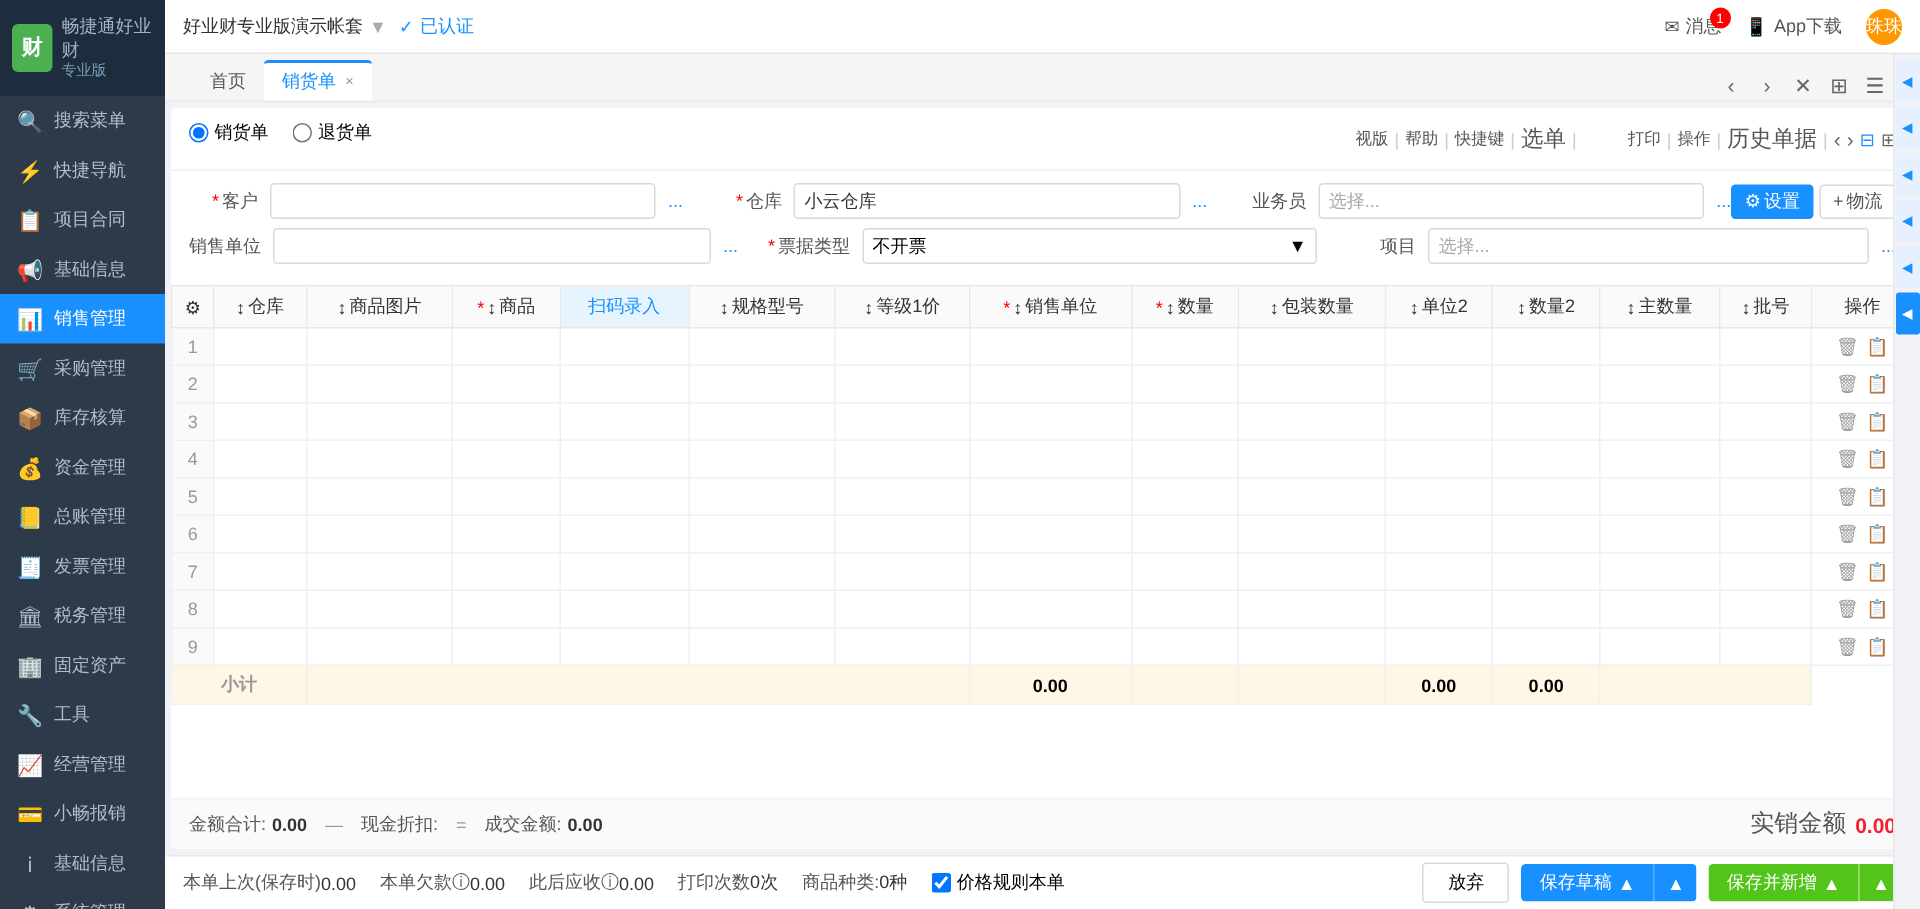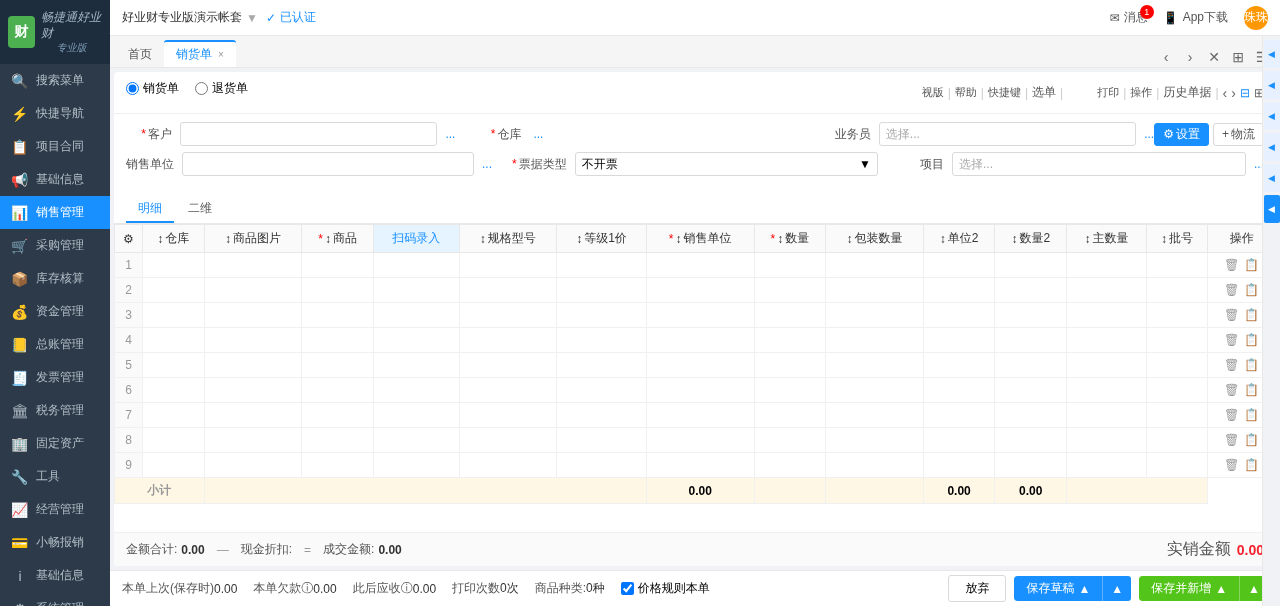--- a/index.html
+++ b/index.html
@@ -2,40 +2,40 @@
 <html><head>
   <meta charset="utf-8">
   <style>
     * { box-sizing: border-box; margin: 0; padding: 0; font-family: 'Microsoft YaHei', Arial, sans-serif; font-size: 12px; }
     body { width: 1280px; height: 606px; overflow: hidden; background: #f0f2f5; display: flex; }
 
     
     .sidebar { width: 110px; background: #2d3a4a; height: 606px; display: flex; flex-direction: column; color: #b0bec5; flex-shrink: 0; }
     .sidebar-logo { padding: 10px 8px; background: #1e2d3d; display: flex; align-items: center; gap: 6px; }
     .sidebar-logo-icon { width: 32px; height: 32px; background: #4caf50; border-radius: 4px; display: flex; align-items: center; justify-content: center; color: white; font-size: 14px; font-weight: bold; }
-    .sidebar-logo-text { font-size: 11px; color: #a0b4c4; line-height: 1.3; font-style: italic; }
+    .sidebar-logo-text { font-size: 11px; color: #a0b4c4; line-height: 1.3; }
     .sidebar-item { padding: 8px 12px; cursor: pointer; display: flex; align-items: center; gap: 8px; color: #b0bec5; font-size: 12px; }
     .sidebar-item.active { background: #1890ff; color: white; }
     .sidebar-item-icon { width: 16px; height: 16px; display: flex; align-items: center; justify-content: center; font-size: 14px; }
 
     
     .main { flex: 1; display: flex; flex-direction: column; background: #f0f2f5; overflow: hidden; }
 
     
     .topbar { height: 36px; background: white; border-bottom: 1px solid #e8e8e8; display: flex; align-items: center; padding: 0 12px; justify-content: space-between; gap: 36px; }
     .topbar-left { display: flex; align-items: center; gap: 8px; }
     .topbar-company { display: flex; align-items: center; gap: 4px; font-size: 12px; color: #333; }
     .topbar-certified { color: #1890ff; font-size: 12px; display: flex; align-items: center; gap: 4px; }
     .topbar-right { display: flex; align-items: center; gap: 16px; }
     .topbar-icon-btn { display: flex; align-items: center; gap: 4px; cursor: pointer; font-size: 12px; color: #555; position: relative; }
     .badge { position: absolute; top: -4px; right: -6px; background: red; color: white; border-radius: 50%; width: 14px; height: 14px; font-size: 9px; display: flex; align-items: center; justify-content: center; }
     .avatar { width: 24px; height: 24px; background: #ff9800; border-radius: 50%; display: flex; align-items: center; justify-content: center; color: white; font-size: 11px; }
 
     
-    .nav-tabs { height: 32px; background: #f5f5f5; border-bottom: 1px solid #e8e8e8; display: flex; align-items: flex-end; padding: 0 8px; gap: 2px; }
+    .nav-tabs { height: 32px; background: #f5f5f5; border-bottom: 1px solid #e8e8e8; display: flex; align-items: flex-end; padding: 0 20px; gap: 2px; }
     .nav-tab { padding: 4px 12px; background: #e0e0e0; border-radius: 3px 3px 0 0; cursor: pointer; font-size: 12px; color: #555; display: flex; align-items: center; gap: 6px; }
     .nav-tab.active { background: white; color: #1890ff; border-top: 2px solid #1890ff; }
     .nav-tab-close { font-size: 10px; color: #999; cursor: pointer; }
     .nav-tab-home { padding: 4px 10px; background: none; font-size: 12px; color: #555; cursor: pointer; }
     .nav-controls { margin-left: auto; display: flex; align-items: center; gap: 4px; }
     .nav-ctrl-btn { width: 20px; height: 20px; display: flex; align-items: center; justify-content: center; cursor: pointer; color: #666; font-size: 14px; }
 
     
     .content { flex: 1; background: white; margin: 4px; border-radius: 4px; overflow: hidden; display: flex; flex-direction: column; }
 
@@ -105,21 +105,21 @@
     .th-content { display: flex; align-items: center; justify-content: center; gap: 2px; }
   </style>
 </head>
 <body>
 
 <div class="sidebar">
   <div class="sidebar-logo">
     <div class="sidebar-logo-icon">财</div>
     <div class="sidebar-logo-text">
       <div>畅捷通好业财</div>
-      <div style="font-size:10px;color:#7a9bb5;text-align:center;">专业版</div>
+      <div style="font-size:10px;color:#7a9bb5;">专业版</div>
     </div>
   </div>
 
   <div id="sidebar-items-container">
       <div class="sidebar-item">
         <span class="sidebar-item-icon">🔍</span>
         <span>搜索菜单</span>
       </div>
       <div class="sidebar-item">
         <span class="sidebar-item-icon">⚡</span>
@@ -248,46 +248,47 @@
             <span>退货单</span>
           </label>
         </div>
         <div class="form-toolbar">
           <span style="font-size:11px;color:#555;">视版</span>
           <span style="color:#ccc;">|</span>
           <span style="font-size:11px;color:#555;">帮助</span>
           <span style="color:#ccc;">|</span>
           <span style="font-size:11px;color:#555;">快捷键</span>
           <span style="color:#ccc;">|</span>
-          <span style="font-size:12px;color:#555;">选单</span>
+          <span style="font-size:15px;color:#555;">选单</span>
           <span style="color:#ccc;">|</span>
           <span style="font-size:11px;color:#555;margin-left:30px;">打印</span>
           <span style="color:#ccc;">|</span>
           <span style="font-size:11px;color:#555;">操作</span>
           <span style="color:#ccc;">|</span>
-          <span style="font-size:12px;color:#555;">历史单据</span>
+          <span style="font-size:15px;color:#555;">历史单据</span>
           <span style="color:#ccc;">|</span>
           <span style="cursor:pointer;font-size:14px;color:#666;">‹</span>
           <span style="cursor:pointer;font-size:14px;color:#666;">›</span>
           <span style="cursor:pointer;font-size:12px;color:#1890ff;">⊟</span>
           <span style="cursor:pointer;font-size:12px;color:#666;">⊞</span>
         </div>
       </div>
     </div>
 
     <div class="form-fields">
       <div class="form-row">
         <div class="field-group">
           <span class="field-label required">客户</span>
           <div class="field-input" style="min-width:200px;"></div>
           <span class="field-ellipsis">...</span>
         </div>
         <div style="width:20px;"></div>
         <div class="field-group">
           <span class="field-label required">仓库</span>
+          <div class="field-input has-value" style="min-width:200px;">小云仓库</div>
           <span class="field-ellipsis">...</span>
         </div>
         <div style="width:20px;"></div>
         <div class="field-group">
           <span class="field-label">业务员</span>
           <div class="field-input" style="min-width:200px;color:#aaa;">选择...</div>
           <span class="field-ellipsis">...</span>
         </div>
         <div style="margin-left:auto; display:flex; gap:4px;">
           <button class="toolbar-btn primary" style="display:flex;align-items:center;gap:2px;">
@@ -316,24 +317,20 @@
         </div>
         <div style="width:20px;"></div>
         <div class="field-group">
           <span class="field-label">项目</span>
           <div class="field-input" style="min-width:200px;color:#aaa;">选择...</div>
           <span class="field-ellipsis">...</span>
         </div>
       </div>
     </div>
 
-    <div class="table-tabs">
-      <div class="table-tab active">明细</div>
-      <div class="table-tab">二维</div>
-    </div>
 
     <div class="table-wrapper">
       <table class="data-table">
         <thead>
           <tr class="table-header-row">
             <th style="width:28px;">⚙</th>
             <th>
                 <div class="th-content"><span>↕</span>仓库</div>
               </th>
             <th>

